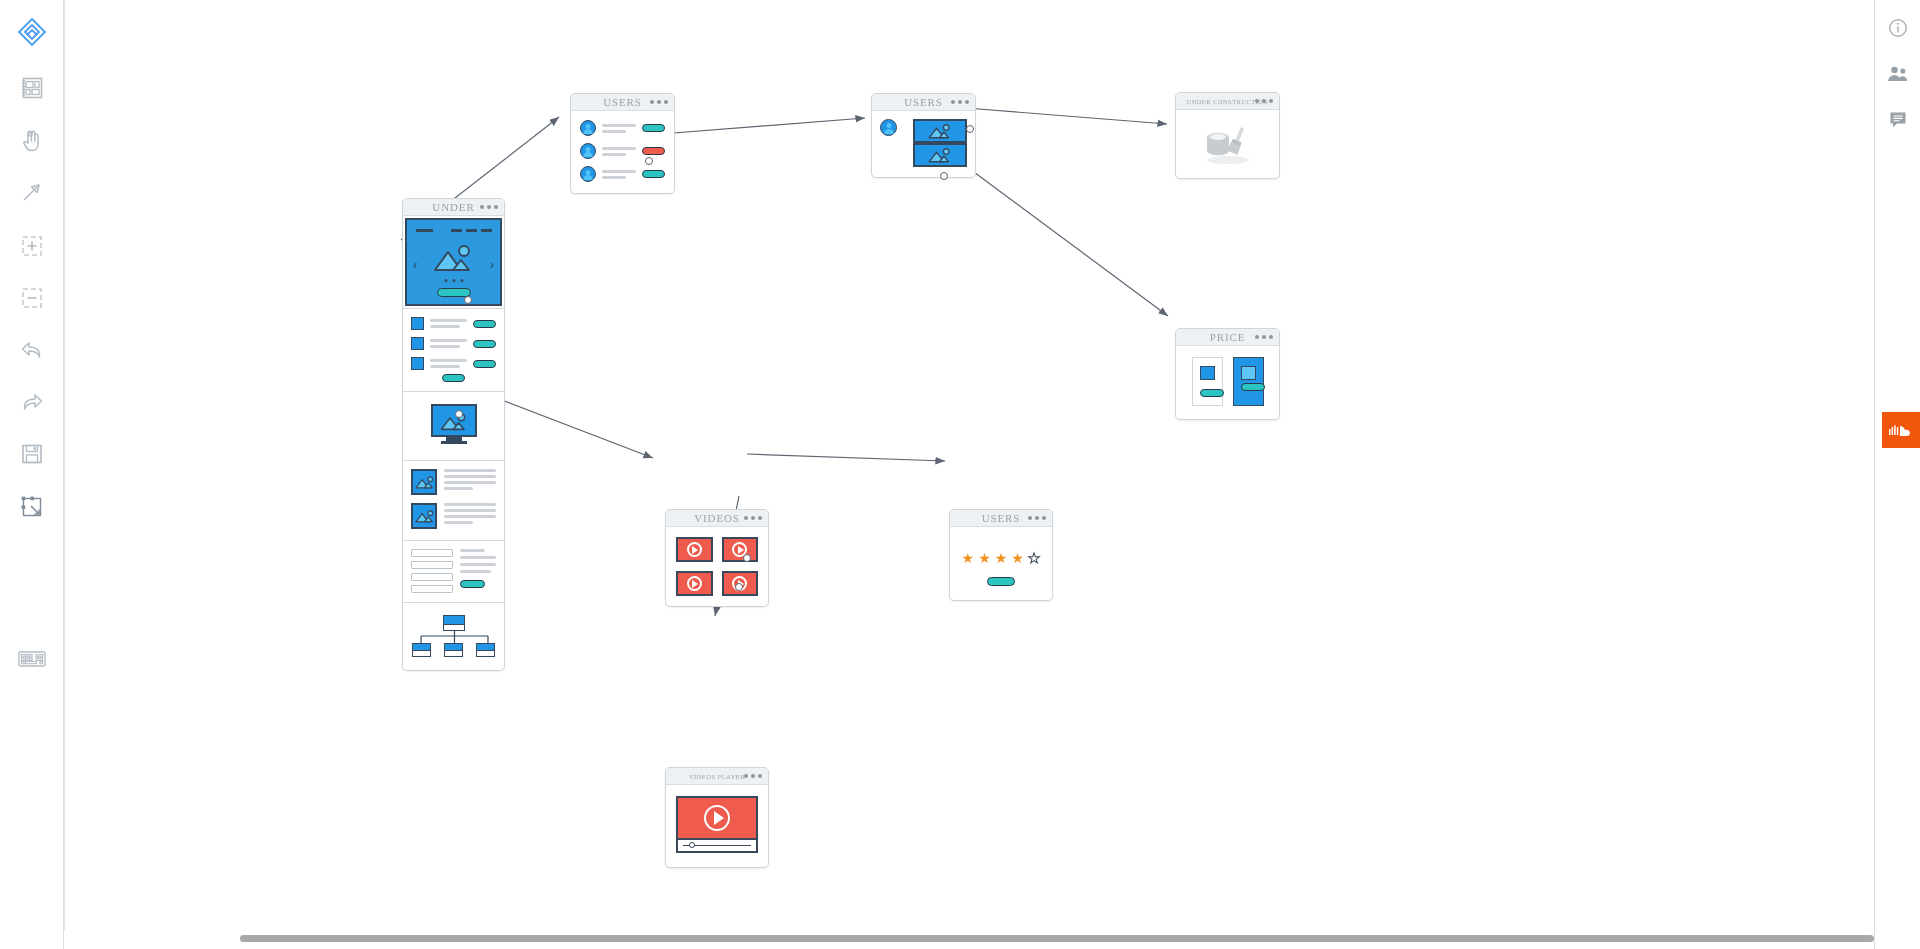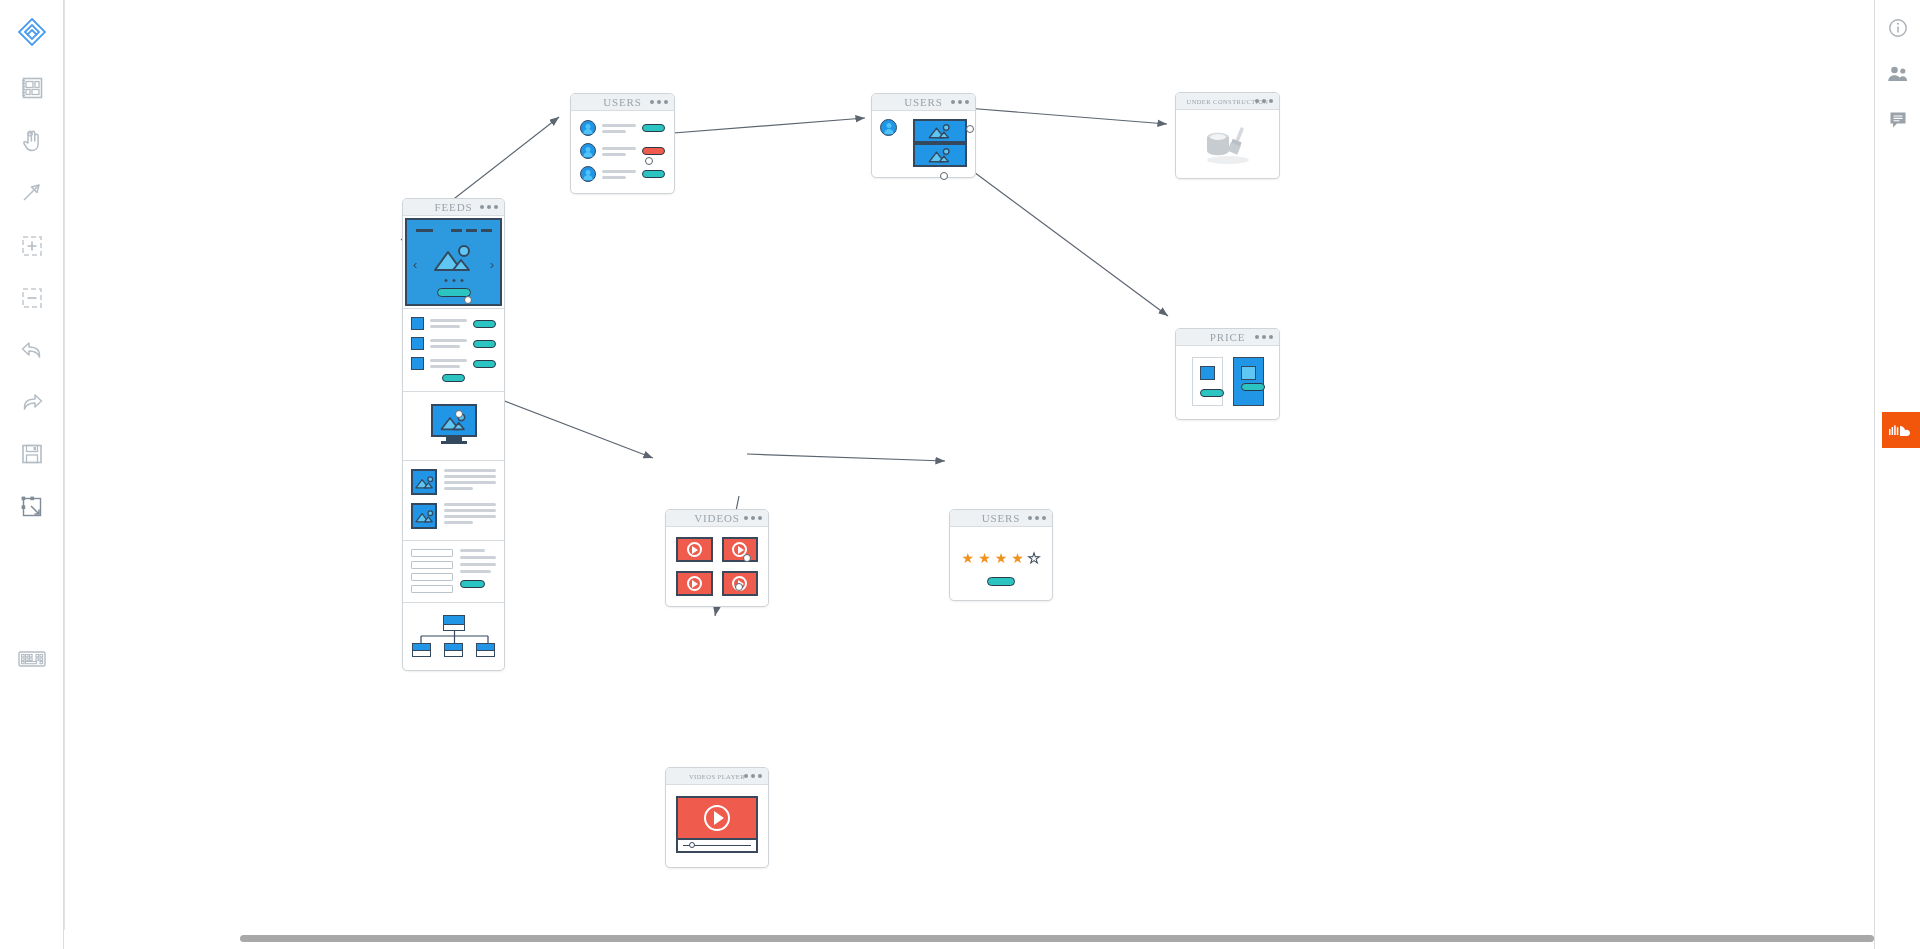--- a/index.html
+++ b/index.html
@@ -332,21 +332,21 @@
         <path d="M901 108 L1102 124"></path>
         <path d="M890 158 L1103 316"></path>
         <path d="M343 364 L588 458"></path>
         <path d="M682 454 L880 461"></path>
         <path d="M674 496 L650 616"></path>
       </g>
     </svg>
 
     <div class="win" id="card-header">
       <div class="win-bar">
-        <span class="win-title">FEEDS</span>
+        <span class="win-title">UNDER</span>
         <span class="win-dots">
             <i></i>
             <i></i>
             <i></i>
           </span>
       </div>
 
       <div class="hero">
         <span class="topbar-l"></span>
         <span class="topbar-r">

